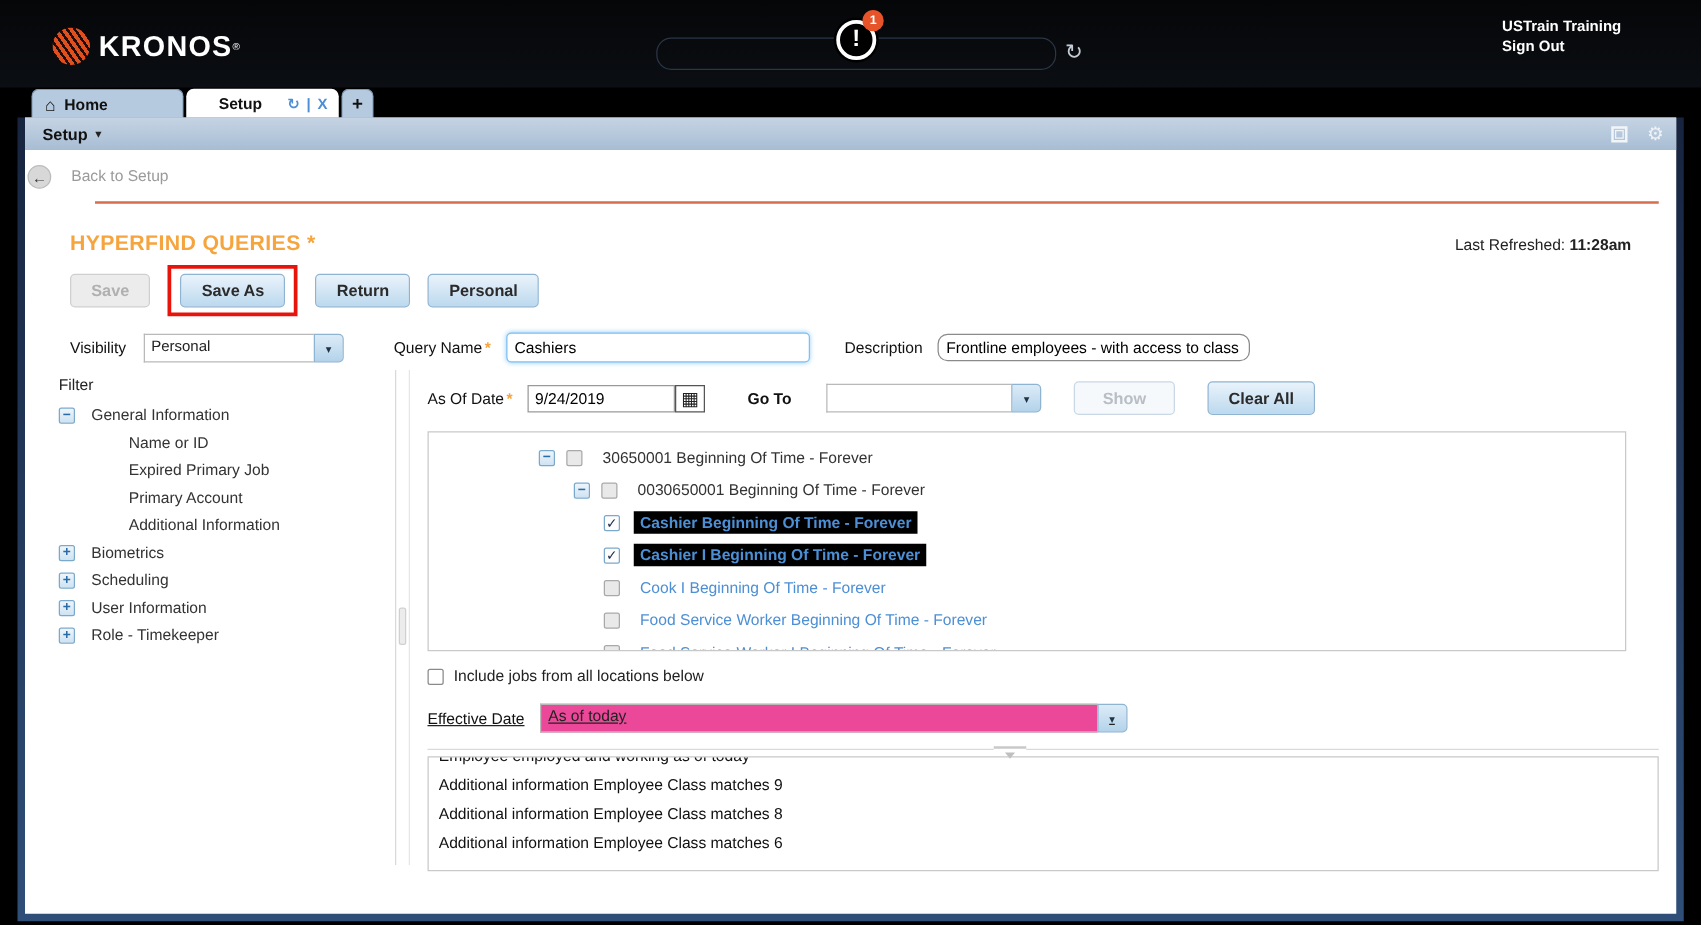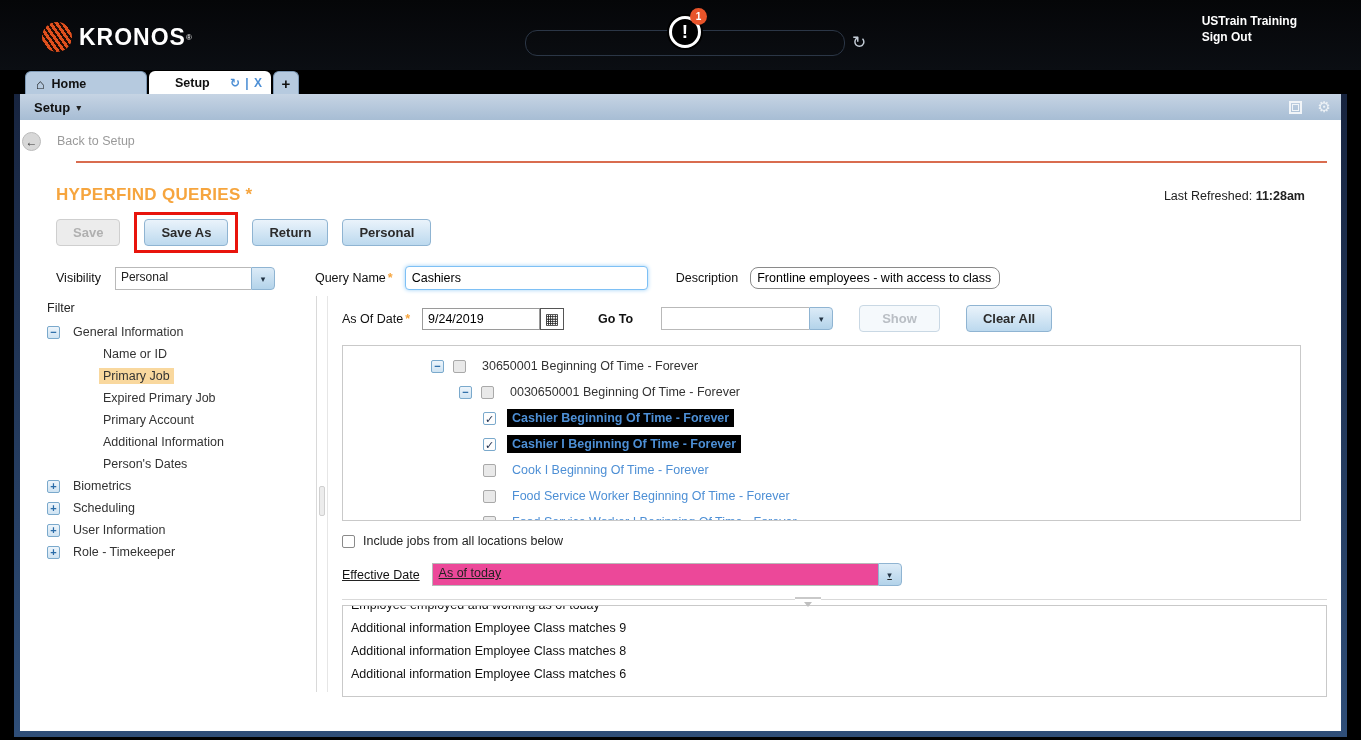--- a/index.html
+++ b/index.html
@@ -228,33 +228,27 @@
         <div class="filter-label">Filter</div>
         <div id="filter-tree">
               <div class="tree-item">
                 <span class="tgl">−</span>
                 <span class="tree-lbl">General Information</span>
               </div>
               <div class="tree-item lvl1">
                 <span class="tree-lbl">Name or ID</span>
               </div>
               <div class="tree-item lvl1">
-                <span class="tree-lbl selected">Primary Job</span>
-              </div>
-              <div class="tree-item lvl1">
                 <span class="tree-lbl">Expired Primary Job</span>
               </div>
               <div class="tree-item lvl1">
                 <span class="tree-lbl">Primary Account</span>
               </div>
               <div class="tree-item lvl1">
                 <span class="tree-lbl">Additional Information</span>
-              </div>
-              <div class="tree-item lvl1">
-                <span class="tree-lbl">Person's Dates</span>
               </div>
               <div class="tree-item">
                 <span class="tgl">+</span>
                 <span class="tree-lbl">Biometrics</span>
               </div>
               <div class="tree-item">
                 <span class="tgl">+</span>
                 <span class="tree-lbl">Scheduling</span>
               </div>
               <div class="tree-item">

